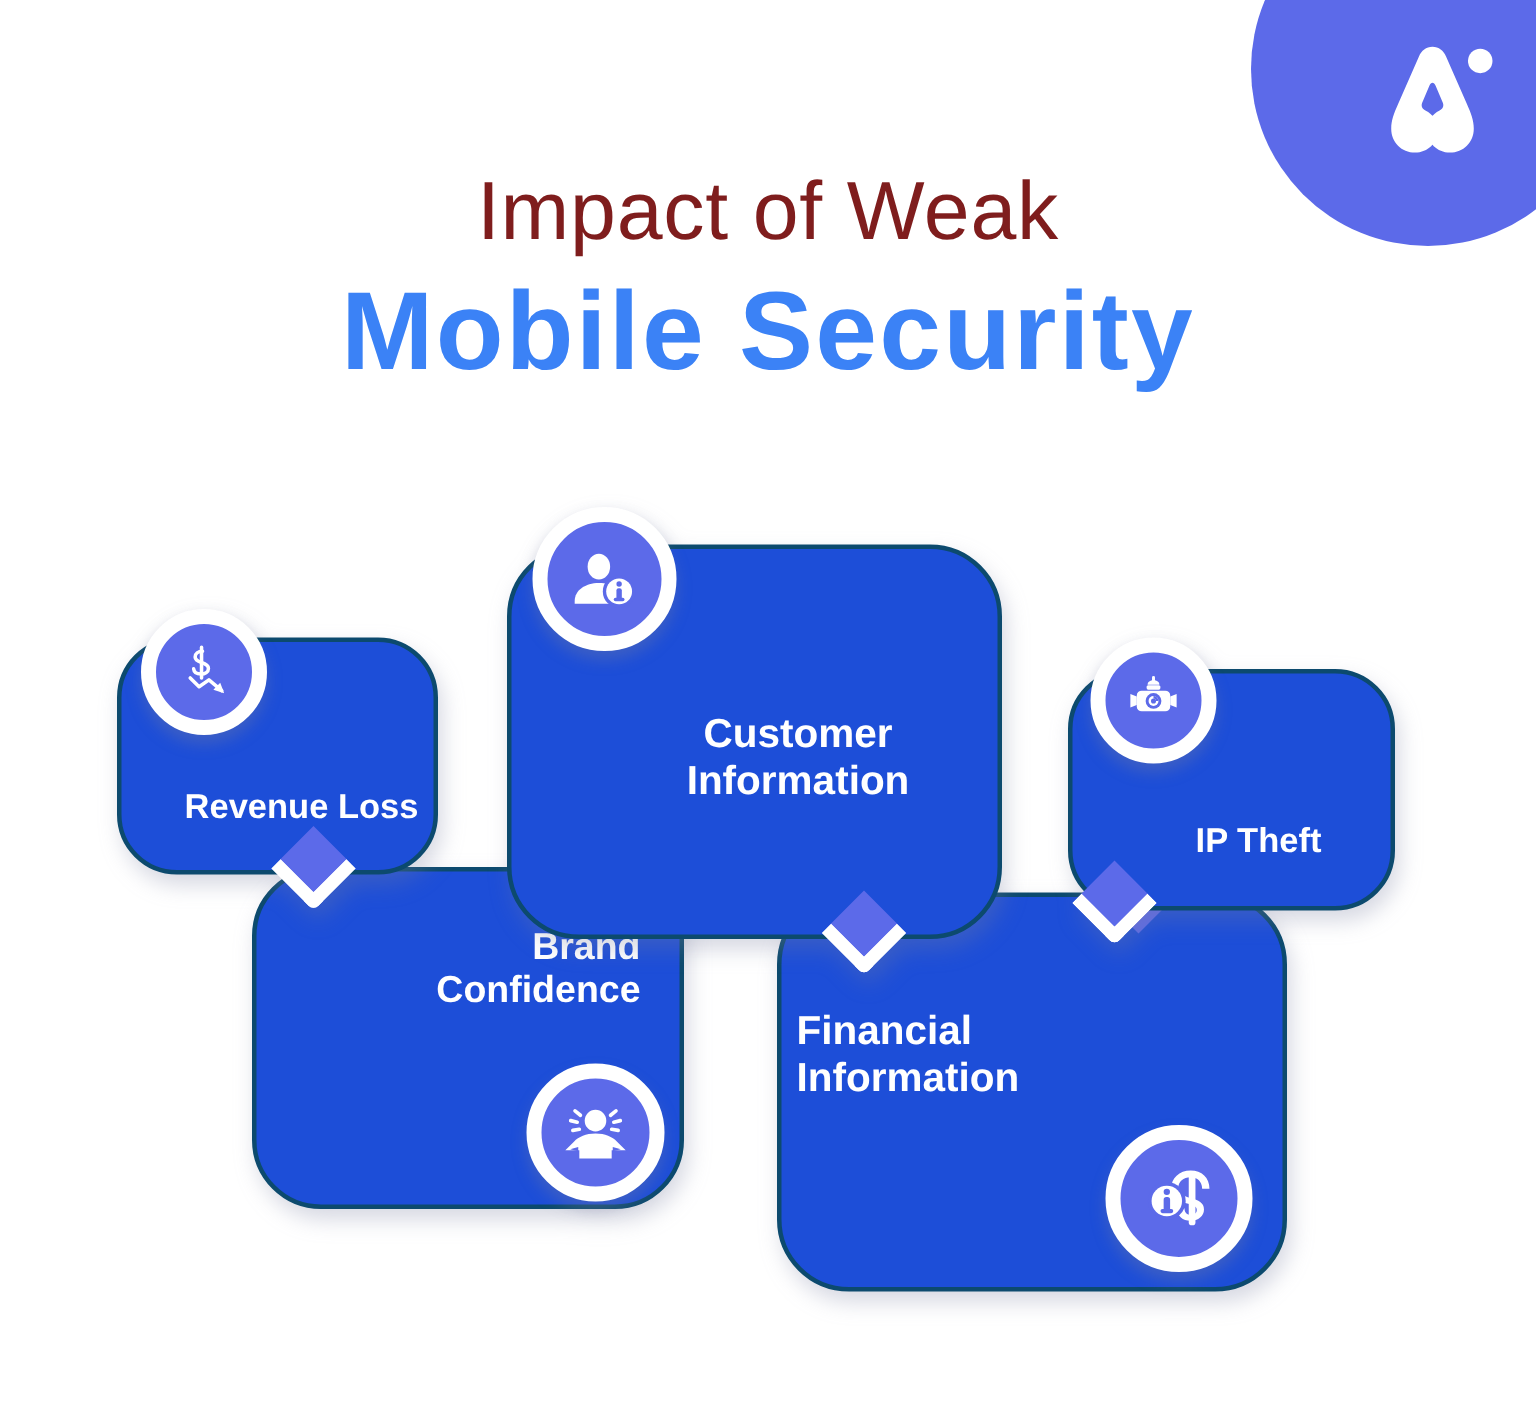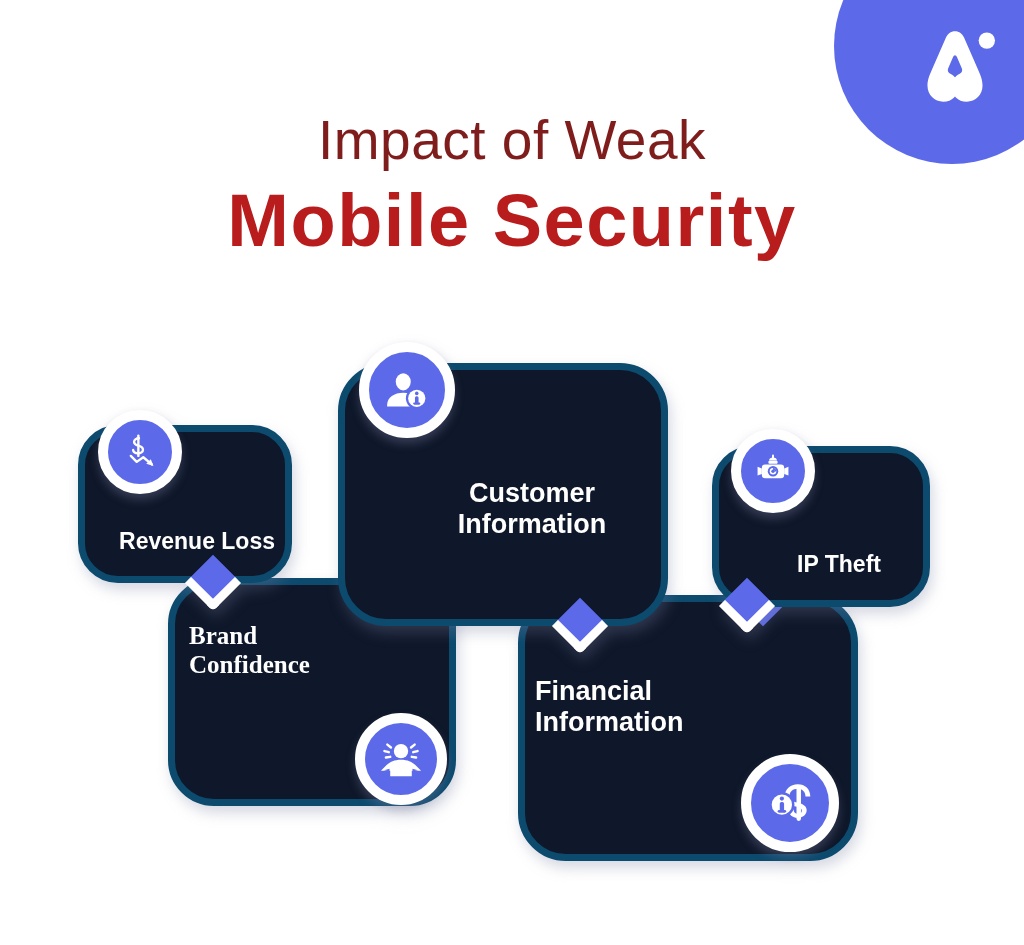--- a/index.html
+++ b/index.html
@@ -54,30 +54,30 @@
     font-weight: 400;
     letter-spacing: 0.5px;
     color: #7f1d1d;
     line-height: 64px;
   }
   .heading-line2 {
     font-family: "Liberation Sans", sans-serif;
     font-size: 74px;
     font-weight: 700;
     letter-spacing: 1.5px;
-    color: #b91c1c;
+    color: #3b82f6;
     line-height: 86px;
     margin-top: 6px;
   }
 
   
   .card {
     position: absolute;
-    background: #0f172a;
-    border: 7px solid #0c4a6e;
+    background: #1d4ed8;
+    border: 3px solid #0c4a6e;
     filter: drop-shadow(3px 7px 7px rgba(120,125,160,0.30));
   }
   .card-label {
     position: absolute;
     color: #ffffff;
     font-family: "Liberation Sans", sans-serif;
     font-weight: 700;
     line-height: 1.16;
     white-space: pre-line;
     user-select: none;
@@ -129,22 +129,22 @@
   #card-iptheft        { left: 712px; top: 446px; width: 218px; height: 161px;
                          border-radius: 40px; z-index: 3; }
   #card-iptheft .card-label { left: 42px; right: 6px; top: 98px; text-align: center;
                               font-size: 23px; }
   #tail-iptheft        { left: 8px;   top: 133px; z-index: 2; }
   #icon-iptheft        { left: 12px;  top: -24px; width: 84px; height: 84px; z-index: 5; }
 
   
   #card-brand          { left: 168px; top: 578px; width: 288px; height: 228px;
                          border-radius: 46px; z-index: 2; }
-  #card-brand .card-label { left: 14px; right: 26px; top: 36px; text-align: left;
-                            font-size: 25px; font-family: Liberation Serif, serif; }
+  #card-brand .card-label { left: 14px; right: 26px; top: 36px; text-align: right;
+                            font-size: 25px; }
   #tail-brand          { left: 191px; top: -24px; z-index: 3;
                          border-right: none; border-bottom: none;
                          border-left: 9px solid #ffffff; border-top: 9px solid #ffffff;
                          border-bottom-right-radius: 0; border-top-left-radius: 5px; }
   #icon-brand          { left: 180px; top: 128px; width: 92px; height: 92px; z-index: 6; }
 
   
   #card-financial      { left: 518px; top: 595px; width: 340px; height: 266px;
                          border-radius: 48px; z-index: 2; }
   #card-financial .card-label { left: 10px; right: 70px; top: 74px; 

